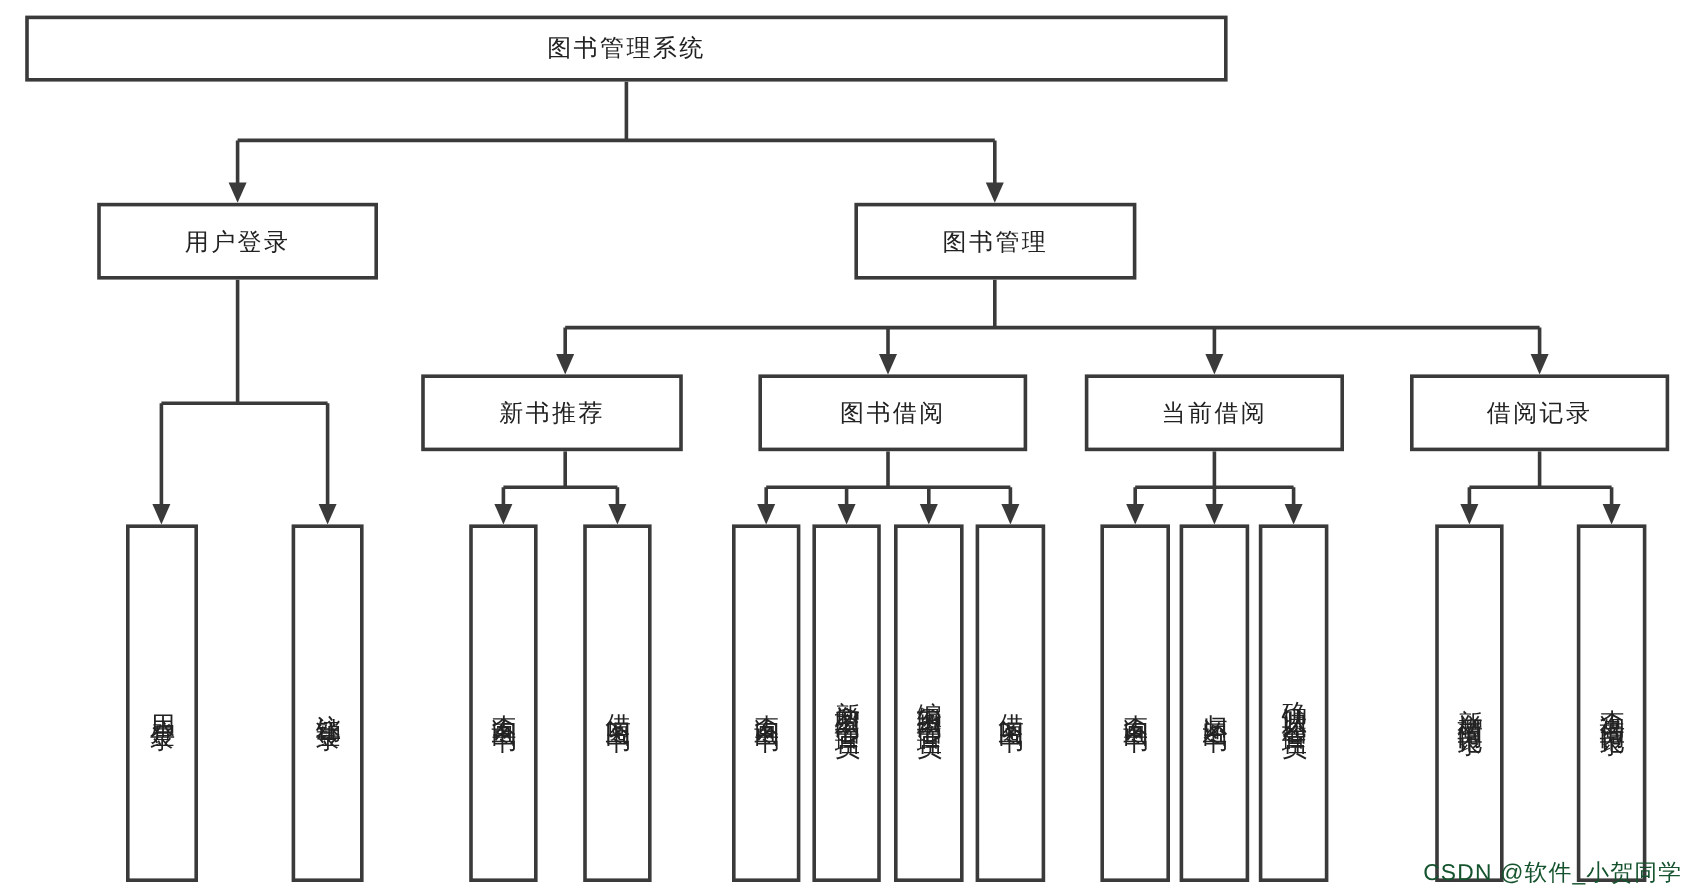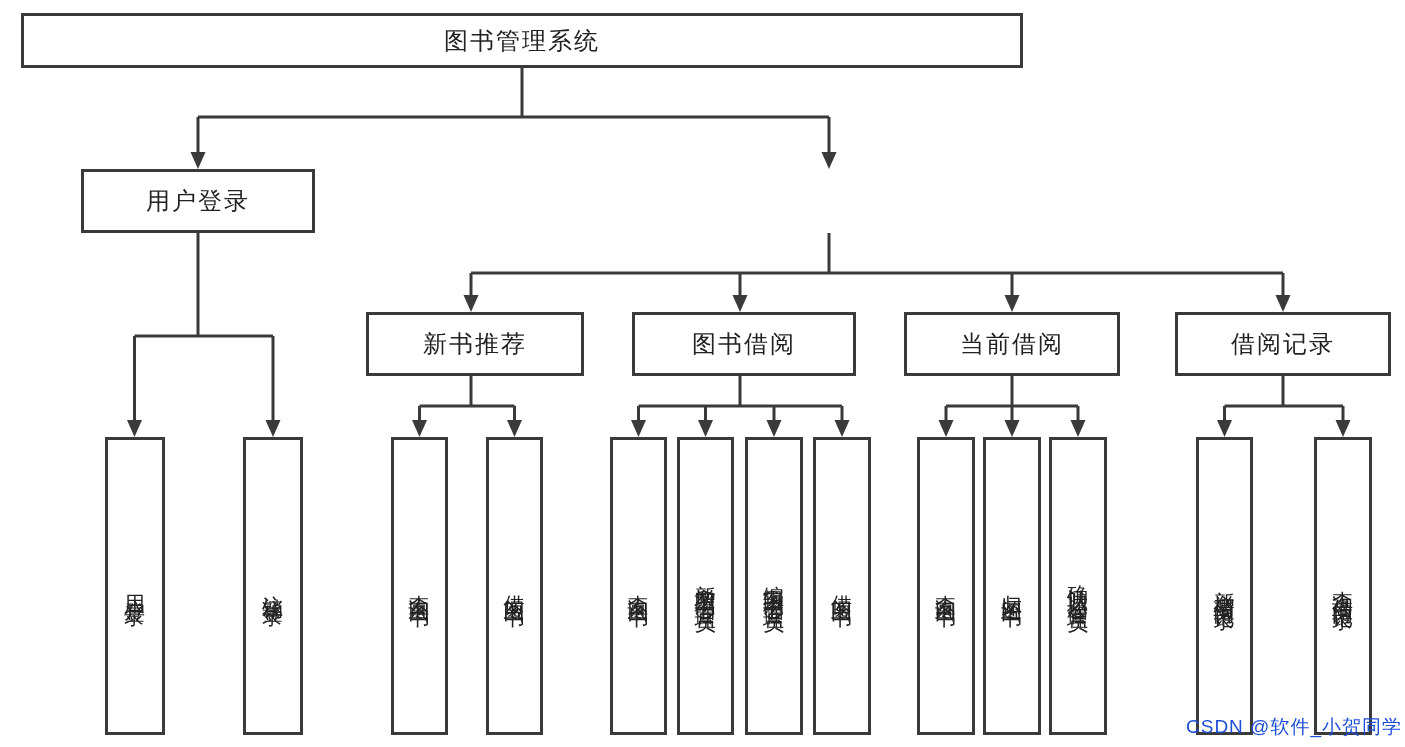--- a/index.html
+++ b/index.html
@@ -6,26 +6,26 @@
   .canvas {
     position:relative; width:1405px; height:747px; background:#ffffff;
     font-family:"Liberation Sans","DejaVu Sans",sans-serif; overflow:hidden;
   }
   .connectors { position:absolute; left:0; top:0; z-index:1; }
   .box {
     position:absolute; box-sizing:border-box; background:#ffffff;
     border:3px solid #3a3a3a; display:flex; align-items:center; justify-content:center;
     color:#222222; z-index:2; text-align:center;
   }
-  .hnode { font-size:24px; letter-spacing:2px; white-space:nowrap; }
+  .hnode { font-size:20px; letter-spacing:2px; white-space:nowrap; }
   .leaf  { font-size:21px; }
   .leaf .vtext { writing-mode:vertical-rl; text-orientation:mixed; letter-spacing:4px; line-height:1.1; }
   .watermark {
     position:absolute; left:1186px; top:714px; z-index:5;
-    font-size:19px; color:#1d4ed8; letter-spacing:1px; white-space:nowrap;
+    font-size:19px; color:#14532d; letter-spacing:1px; white-space:nowrap;
   }
 </style>
 </head>
 <body>
 
 <div class="canvas">
 
   <svg class="connectors" width="1405" height="747" viewBox="0 0 1405 747" aria-hidden="true">
     <path fill="none" stroke="#3a3a3a" stroke-width="3" d="
       M522,68 V117 M198,117 H829 M198,117 V160 M829,117 V160
@@ -54,22 +54,23 @@
       <polygon points="1004.5,420 1019.5,420 1012,437"></polygon>
       <polygon points="1070.5,420 1085.5,420 1078,437"></polygon>
       <polygon points="1217,420 1232,420 1224.5,437"></polygon>
       <polygon points="1335.5,420 1350.5,420 1343,437"></polygon>
     </g>
   </svg>
 
   <div class="box hnode" style="left:21px;top:13px;width:1002px;height:55px;">图书管理系统</div>
 
   <div class="box hnode" style="left:81px;top:169px;width:234px;height:64px;">用户登录</div>
+  <div class="box hnode" style="left:712px;top:169px;width:235px;height:64px;">图书管理</div>
 
-  <div class="box hnode" style="left:366px;top:312px;width:218px;height:64px;">新书推荐</div>
+  <div class="box hnode" style="left:351px;top:312px;width:218px;height:64px;">新书推荐</div>
   <div class="box hnode" style="left:632px;top:312px;width:224px;height:64px;">图书借阅</div>
   <div class="box hnode" style="left:904px;top:312px;width:216px;height:64px;text-align:right;">当前借阅</div>
   <div class="box hnode" style="left:1175px;top:312px;width:216px;height:64px;">借阅记录</div>
 
   <div class="box leaf" style="left:105px;top:437px;width:60px;height:298px;">
     <span class="vtext">用户登录</span>
   </div>
   <div class="box leaf" style="left:243px;top:437px;width:60px;height:298px;">
     <span class="vtext">注销登录</span>
   </div>

